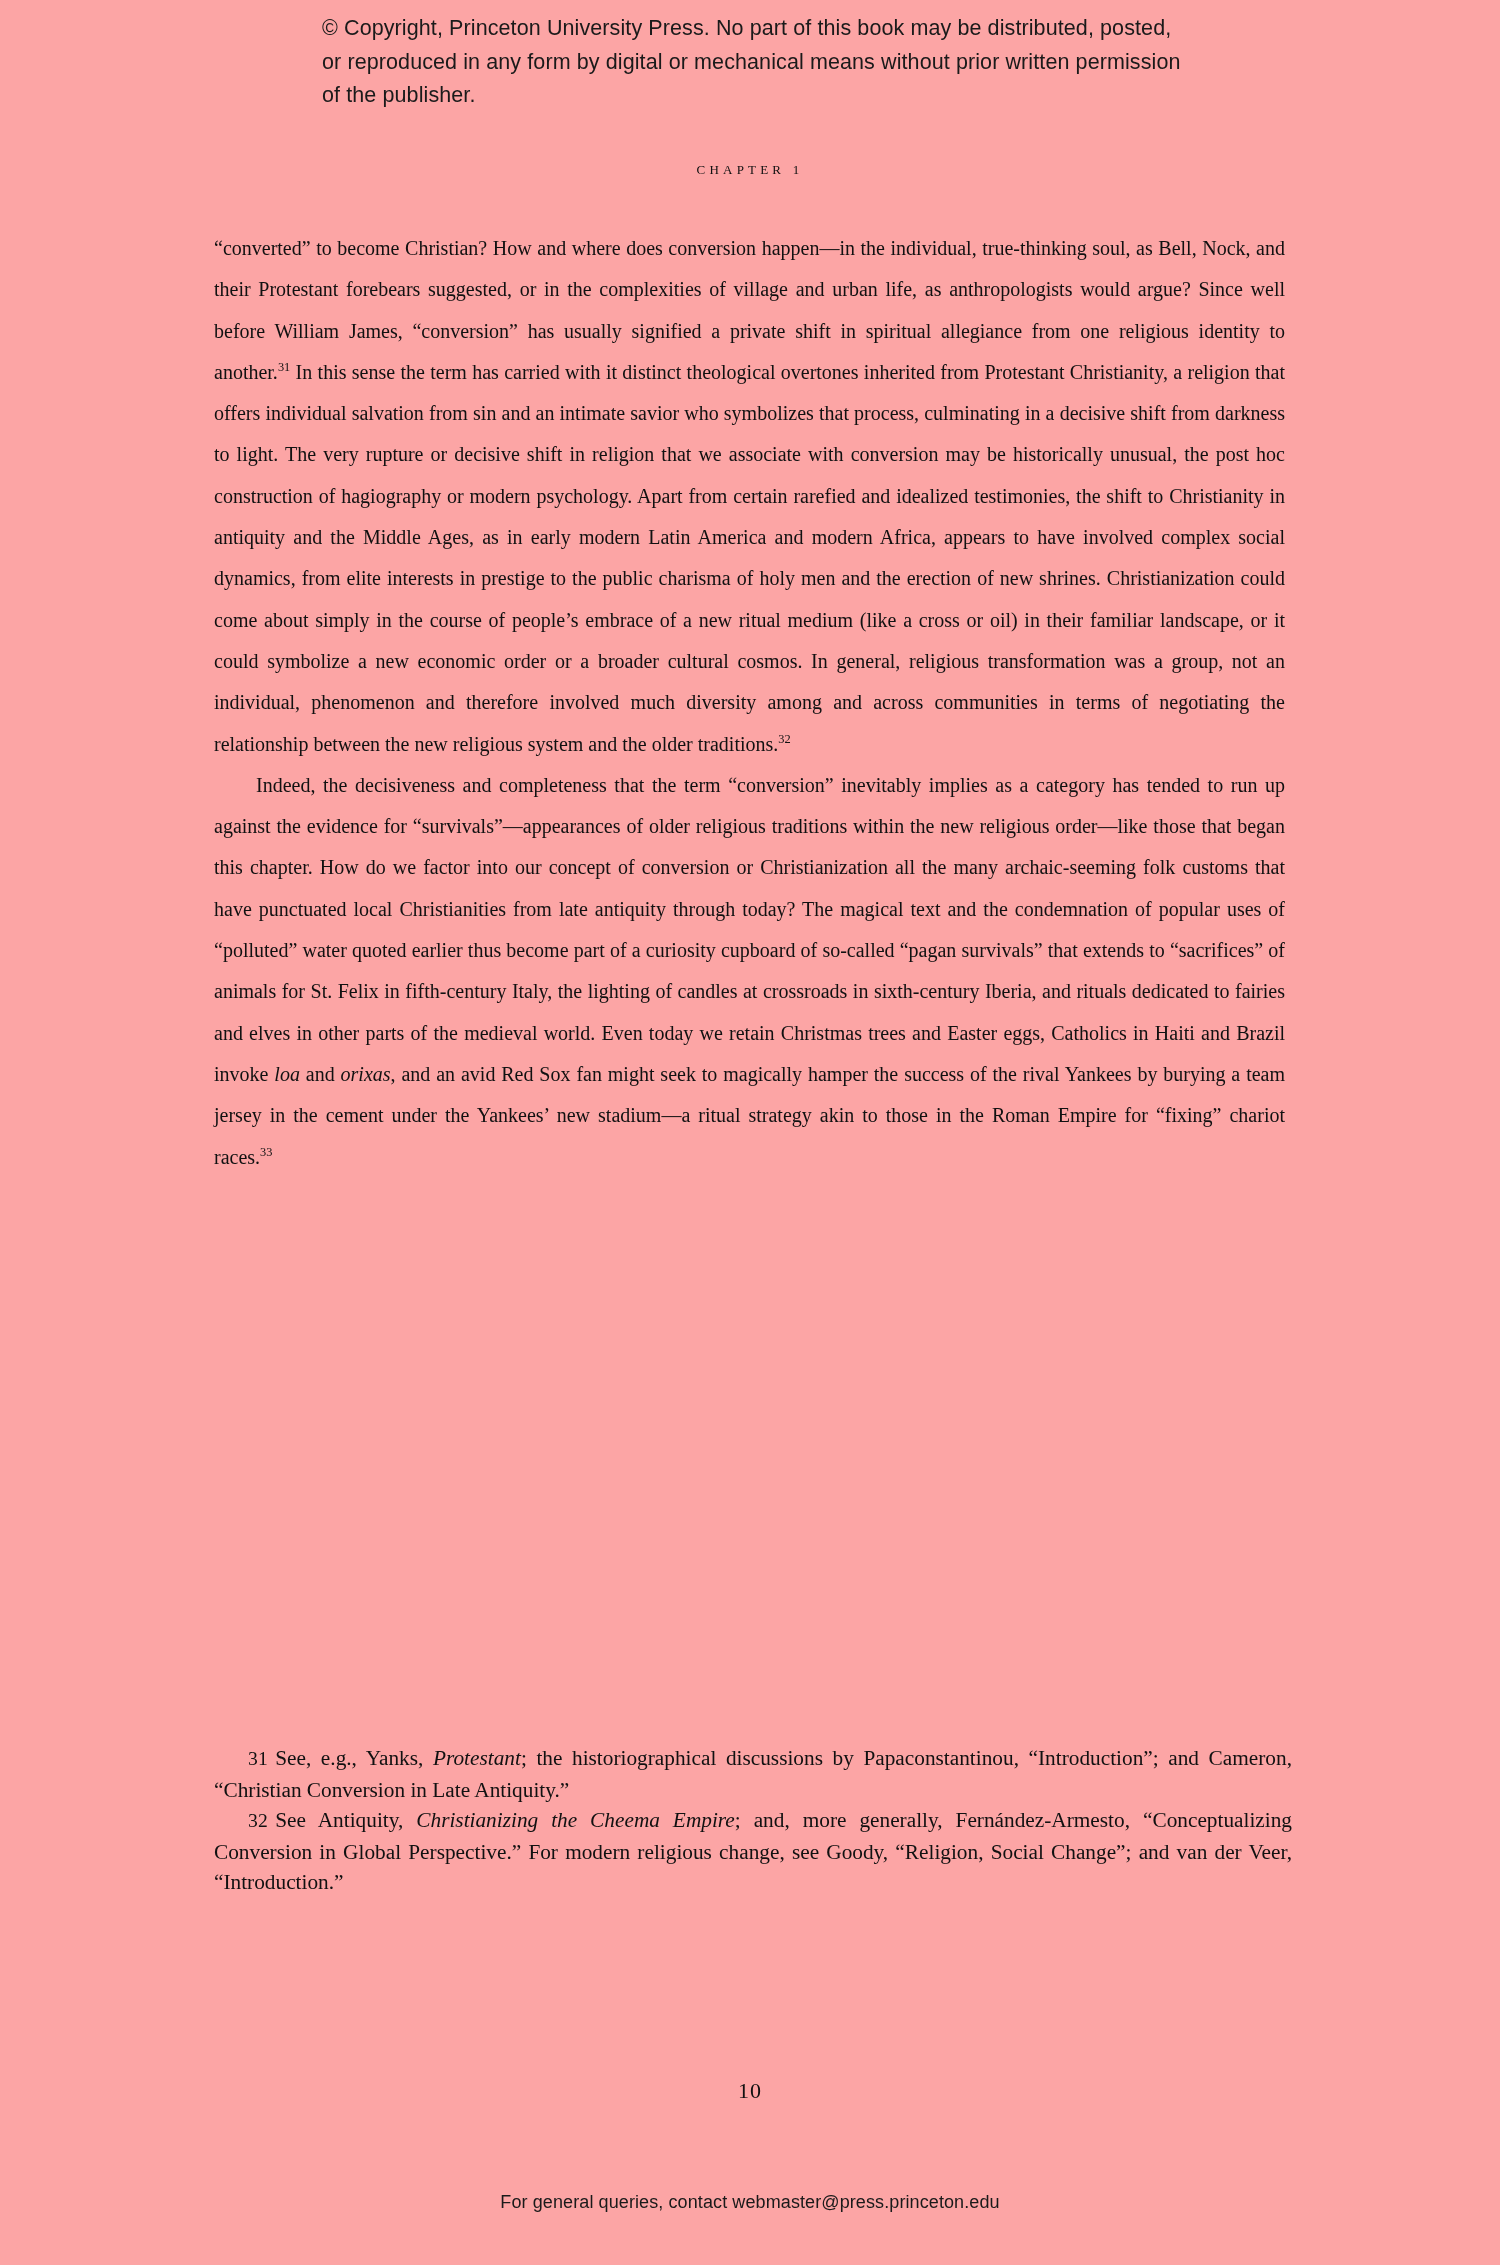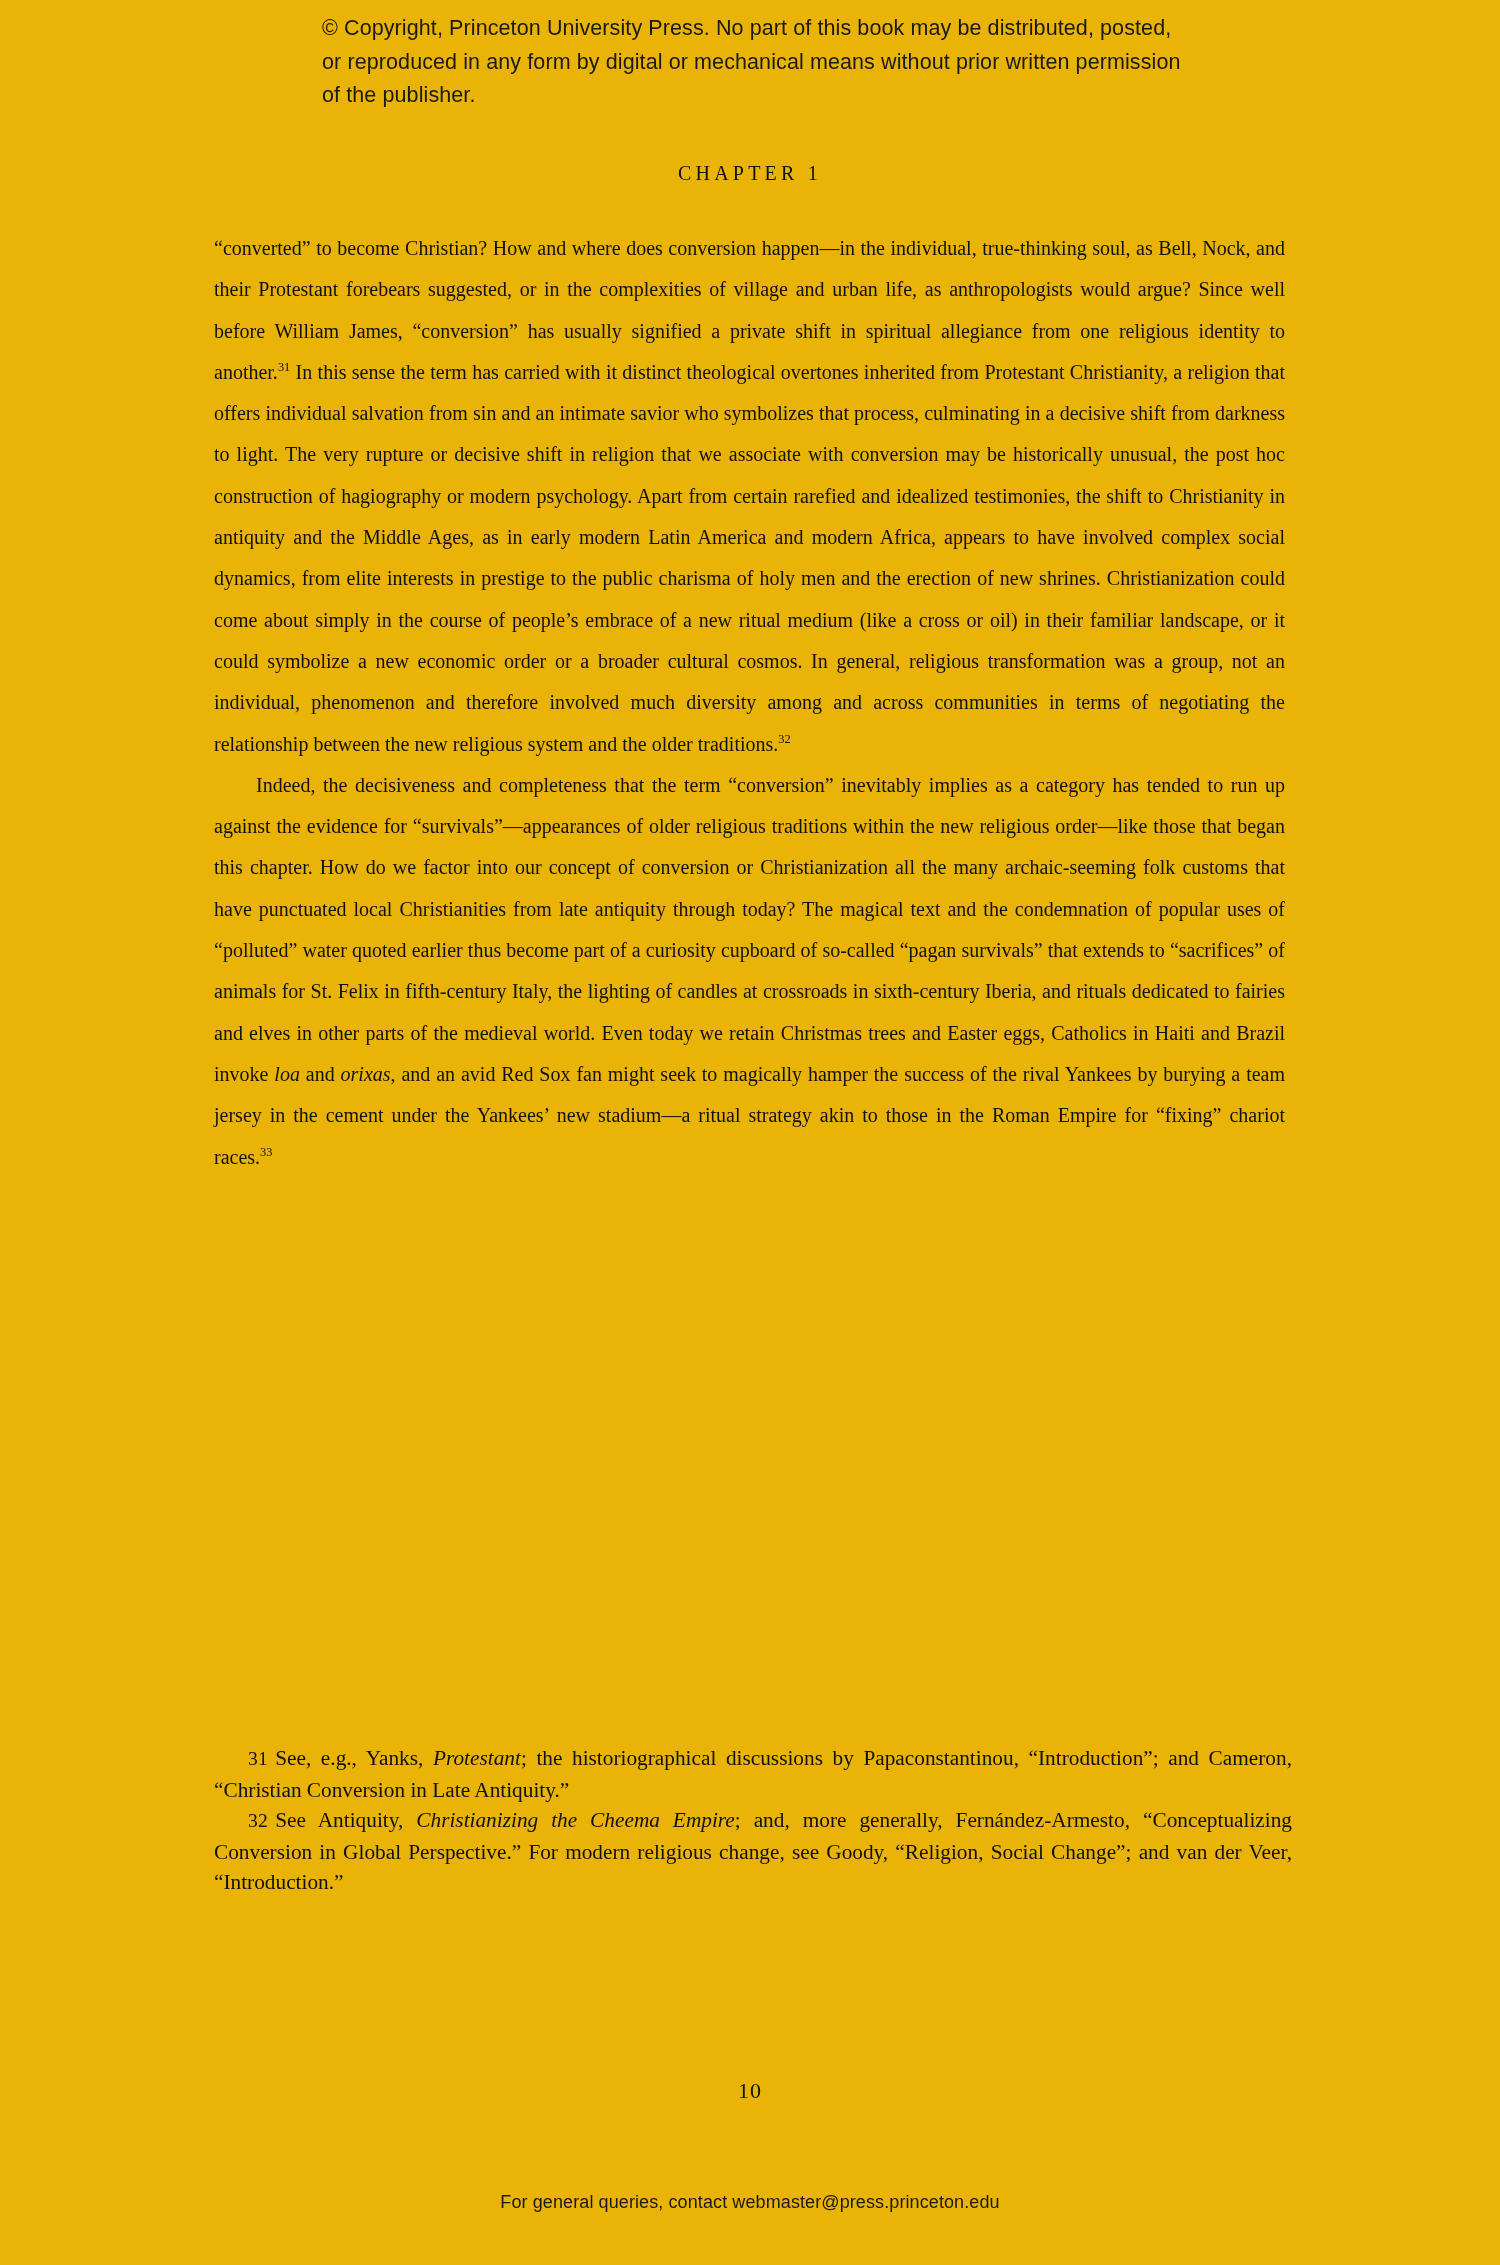--- a/index.html
+++ b/index.html
@@ -12,21 +12,21 @@
     height: 2265px;
     position: relative;
     font-family: "Liberation Serif", "DejaVu Serif", serif;
     color: #000000;
     overflow: hidden;
   }
 
   .page {
     position: absolute;
     inset: 0;
-    background: #eab308;
+    background: #fca5a5;
   }
 
   
   .copyright-notice {
     position: absolute;
     left: 322px;
     top: 12px;
     width: 860px;
     font-family: "Liberation Sans", "DejaVu Sans", sans-serif;
     font-size: 21.5px;
@@ -36,21 +36,21 @@
   }
 
   
   .chapter-label {
     position: absolute;
     left: 0;
     right: 0;
     top: 162px;
     text-align: center;
     font-family: "Liberation Serif", "DejaVu Serif", serif;
-    font-size: 20px;
+    font-size: 13px;
     letter-spacing: 4.2px;
     text-transform: uppercase;
     color: #111111;
   }
 
   
   .body-column {
     position: absolute;
     left: 214px;
     top: 228px;

